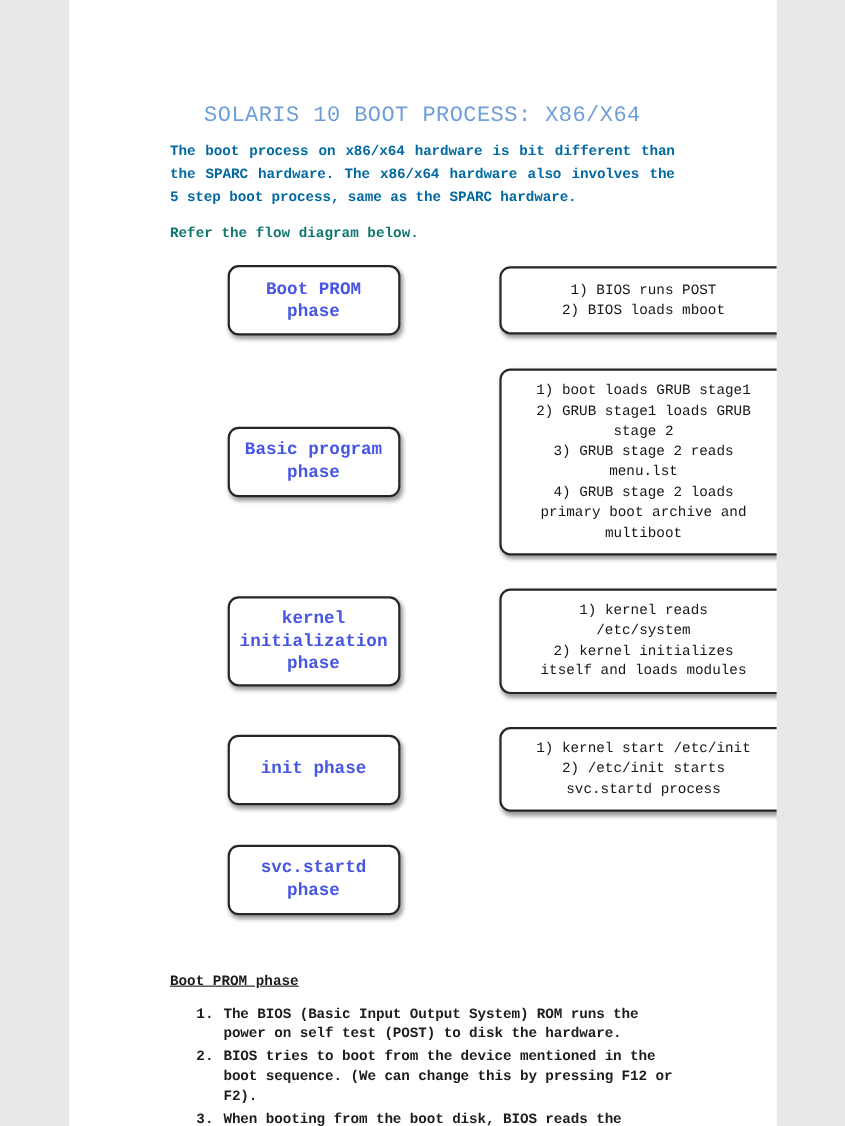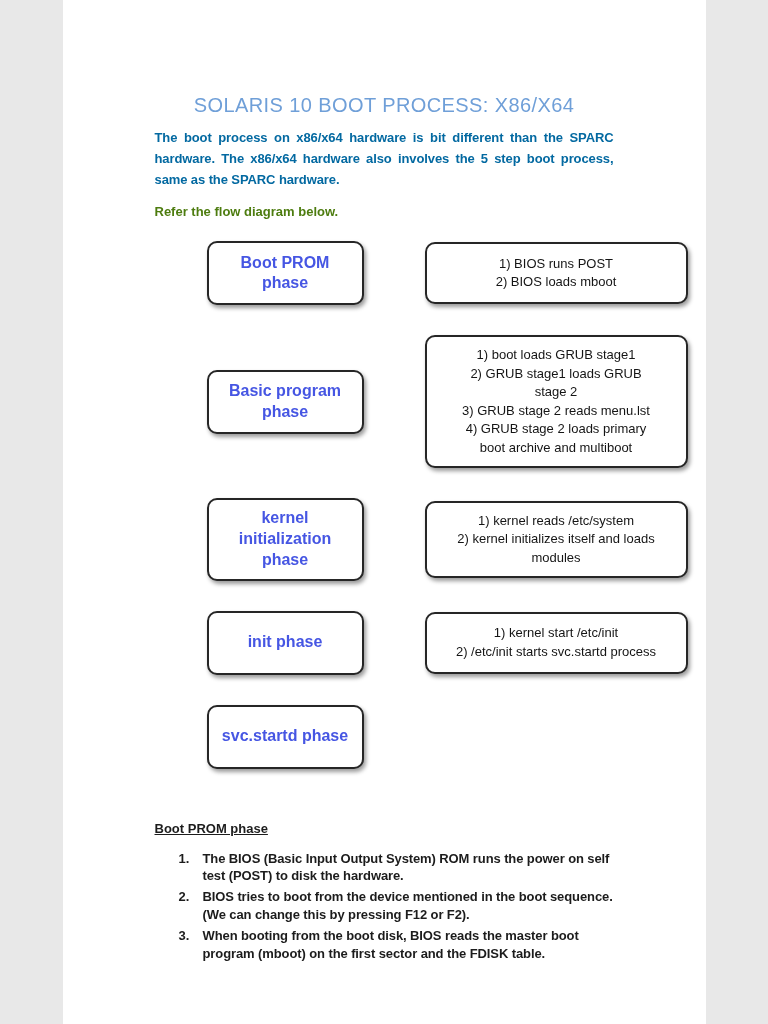--- a/index.html
+++ b/index.html
@@ -1,21 +1,21 @@
 <!DOCTYPE html>
 <html><head>
 <meta charset="utf-8">
 <style>
   * { margin: 0; padding: 0; box-sizing: border-box; }
   html, body { background: #e8e8e8; }
   .page {
     width: 643px; height: 1024px;
     background: #ffffff;
     position: relative;
-    font-family: Liberation Sans, sans-serif;
+    font-family: Liberation Mono, monospace;
     color: #1c1c1c;
     overflow: hidden;
     margin: 0 auto;
   }
   .content {
     padding: 94px 92px 0 92px;
   }
   .doc-title {
     text-align: center;
     font-size: 20px;
@@ -29,21 +29,21 @@
     font-weight: 700;
     line-height: 1.6;
     text-align: justify;
     color: #0369a1;
     letter-spacing: -0.1px;
   }
   .refer {
     margin-top: 14px;
     font-size: 13px;
     font-weight: 700;
-    color: #4d7c0f;
+    color: #0f766e;
   }
   .diagram {
     margin-top: 22px;
   }
   .drow {
     display: flex;
     align-items: center;
     margin-bottom: 30px;
     padding-left: 52px;
   }
@@ -66,21 +66,21 @@
   }
   .pbox .plabel {
     font-size: 16px;
     font-weight: 700;
     color: #4656e3;
     line-height: 1.3;
   }
   .dbox {
     width: 263px;
     min-height: 62px;
-    margin-left: 61px;
+    margin-left: 90px;
     padding: 9px 28px;
     flex: 0 0 auto;
   }
   .dline {
     font-size: 13px;
     color: #151515;
     line-height: 1.42;
   }
   .section-heading {
     margin-top: 52px;

